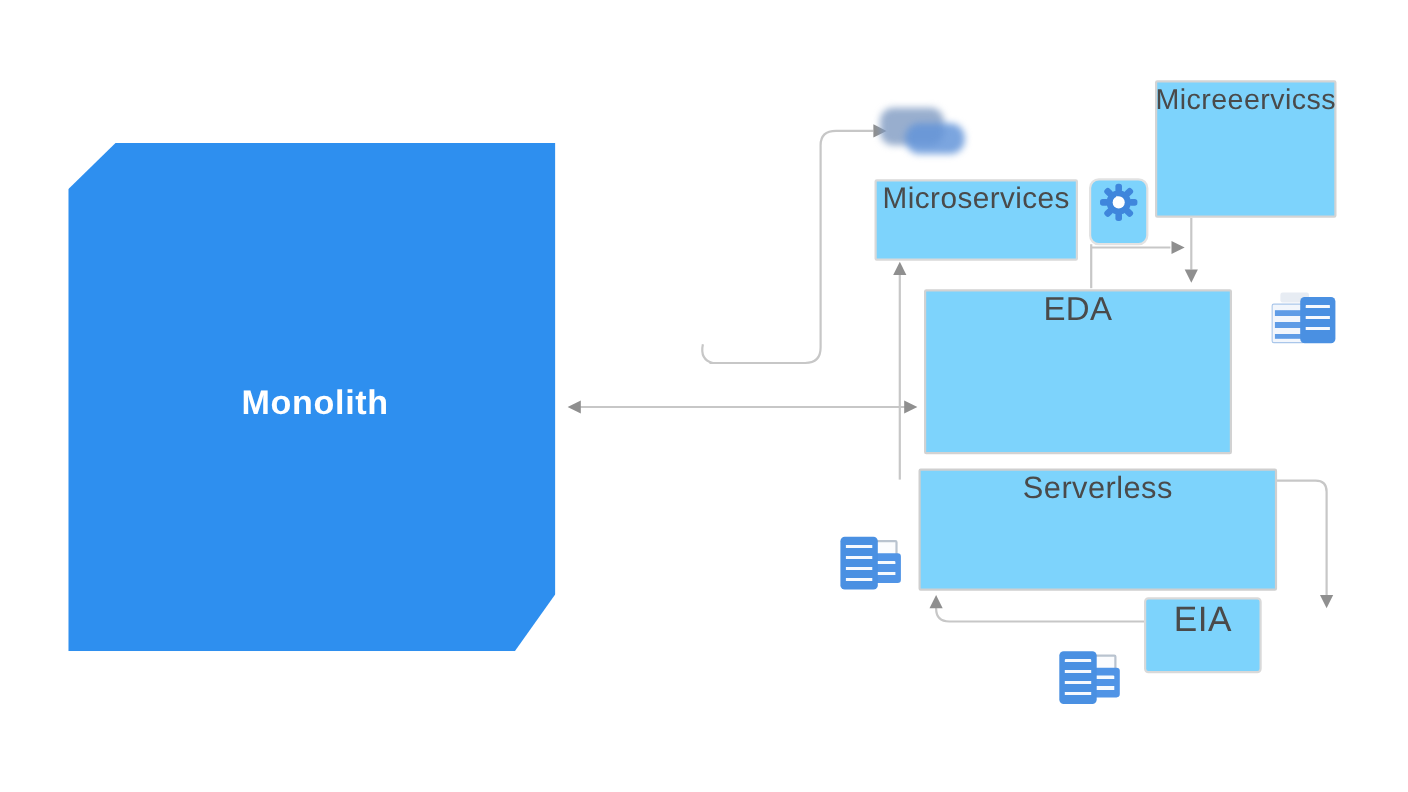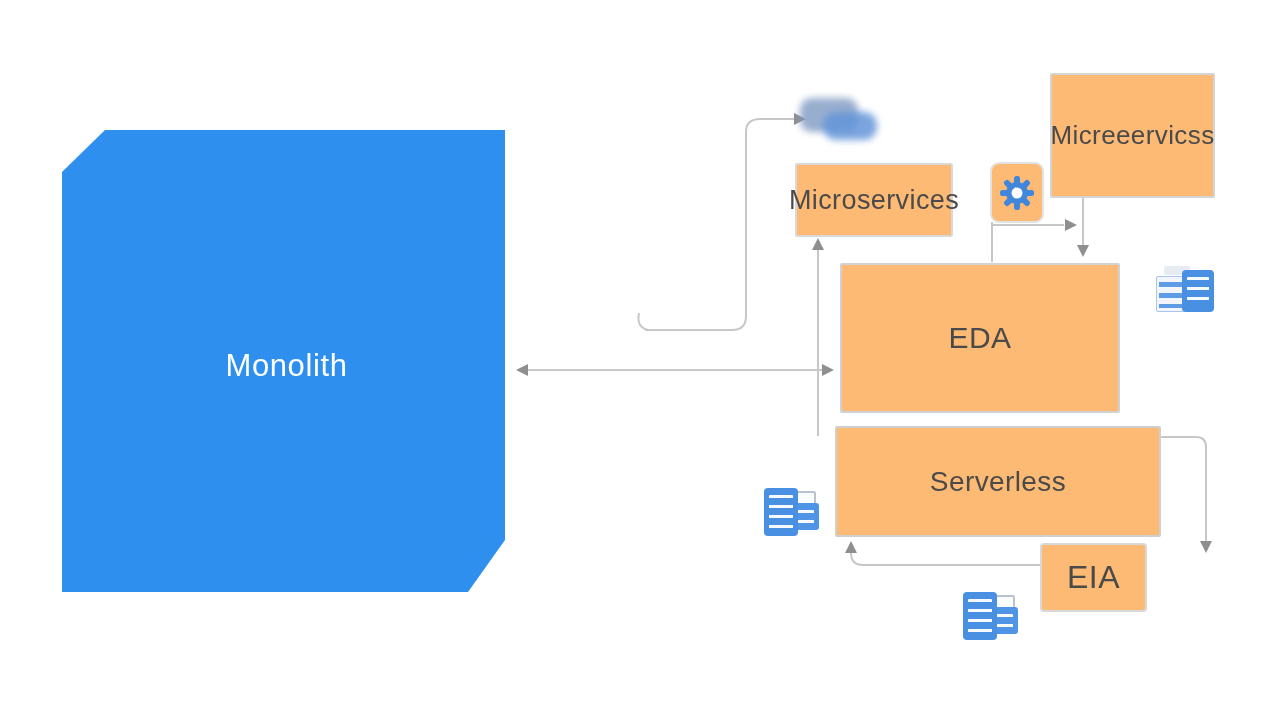--- a/index.html
+++ b/index.html
@@ -4,35 +4,35 @@
 <style>
   html,body{margin:0;padding:0;}
   body{
     width:1280px;height:720px;position:relative;overflow:hidden;
     background:#ffffff;
     font-family:"Liberation Sans","DejaVu Sans",sans-serif;
   }
 
   
   .node{
-    position:absolute;background:#fdba74;border:2px solid #d9d9d9;
-    display:flex;align-items:center;justify-content:center;
+    position:absolute;background:#7dd3fc;border:2px solid #d9d9d9;
+    display:flex;justify-content:center;
     color:#4a4a4a;letter-spacing:.4px;box-sizing:border-box;border-radius:2px;
   }
   .monolith{
     position:absolute;left:62px;top:130px;width:443px;height:462px;
     background:#2e8fef;
     clip-path:polygon(43px 0,443px 0,443px 410px,406px 462px,0 462px,0 42px);
     display:flex;align-items:center;justify-content:center;
   }
   .monolith-label{
-    color:#ffffff;font-size:31px;font-weight:400;letter-spacing:.6px;
+    color:#ffffff;font-size:31px;font-weight:700;letter-spacing:.6px;
     transform:translate(3px,5px);
   }
-  .n-micro{left:795px;top:163px;width:158px;height:74px;font-size:27px;}
+  .n-micro{left:795px;top:163px;width:185px;height:74px;font-size:27px;}
   .n-micro2{left:1050px;top:73px;width:165px;height:125px;font-size:26px;border-color:#d4d4d4;}
   .n-eda{left:840px;top:263px;width:280px;height:150px;font-size:30px;border-color:#d2d2d2;}
   .n-serverless{left:835px;top:426px;width:326px;height:111px;font-size:28px;border-color:#cfcfcf;}
   .n-eia{left:1040px;top:543px;width:107px;height:69px;font-size:32px;border-radius:4px;}
   .gearbox{
     left:990px;top:162px;width:54px;height:61px;border-radius:9px;border-color:#e2e2e2;
   }
 
   
   svg.lines{position:absolute;left:0;top:0;}

